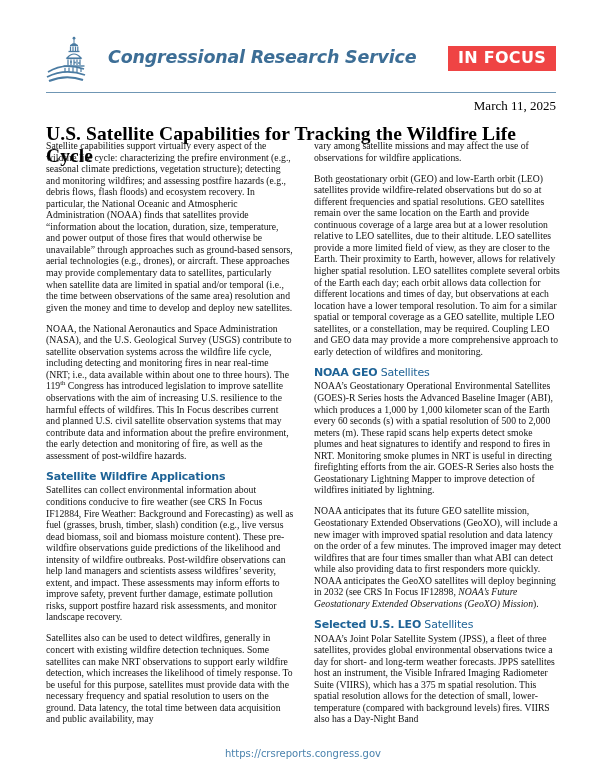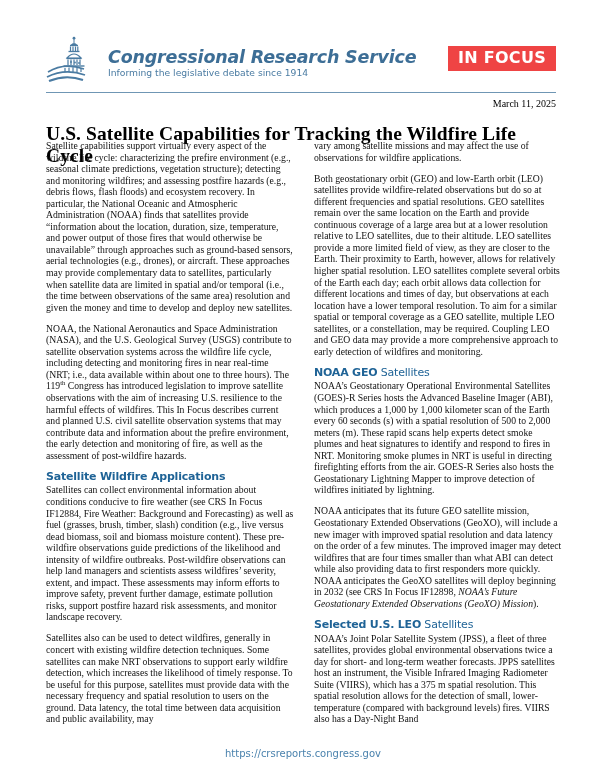--- a/index.html
+++ b/index.html
@@ -83,21 +83,21 @@
     top: 92px;
     height: 1px;
     background: #6f96b4;
   }
 
   
   .date-line {
     position: absolute;
     right: 44px;
     top: 98px;
-    font-size: 10px;
+    font-size: 13px;
     font-family: "Liberation Serif", serif;
     color: #000;
   }
   .doc-title {
     position: absolute;
     left: 46px;
     right: 44px;
     top: 110px;
     font-family: "Liberation Serif", serif;
     font-weight: bold;
@@ -188,21 +188,20 @@
           </g>
           <g fill="#4a7ba2">
             <circle cx="25" cy="26" r="0.9"></circle>
             <circle cx="29" cy="26.5" r="0.9"></circle>
             <circle cx="33" cy="27" r="0.9"></circle>
           </g>
         </svg>
       </span>
       <span class="brand-text">
         <div class="brand-name">Congressional Research Service</div>
-        <div class="brand-tag">Informing the legislative debate since 1914</div>
       </span>
     </div>
     <div class="in-focus">IN FOCUS</div>
   </div>
   <div class="header-rule"></div>
 
   <div class="date-line">March 11, 2025</div>
   <h1 class="doc-title">U.S. Satellite Capabilities for Tracking the Wildfire Life Cycle</h1>
 
   <div class="columns">

